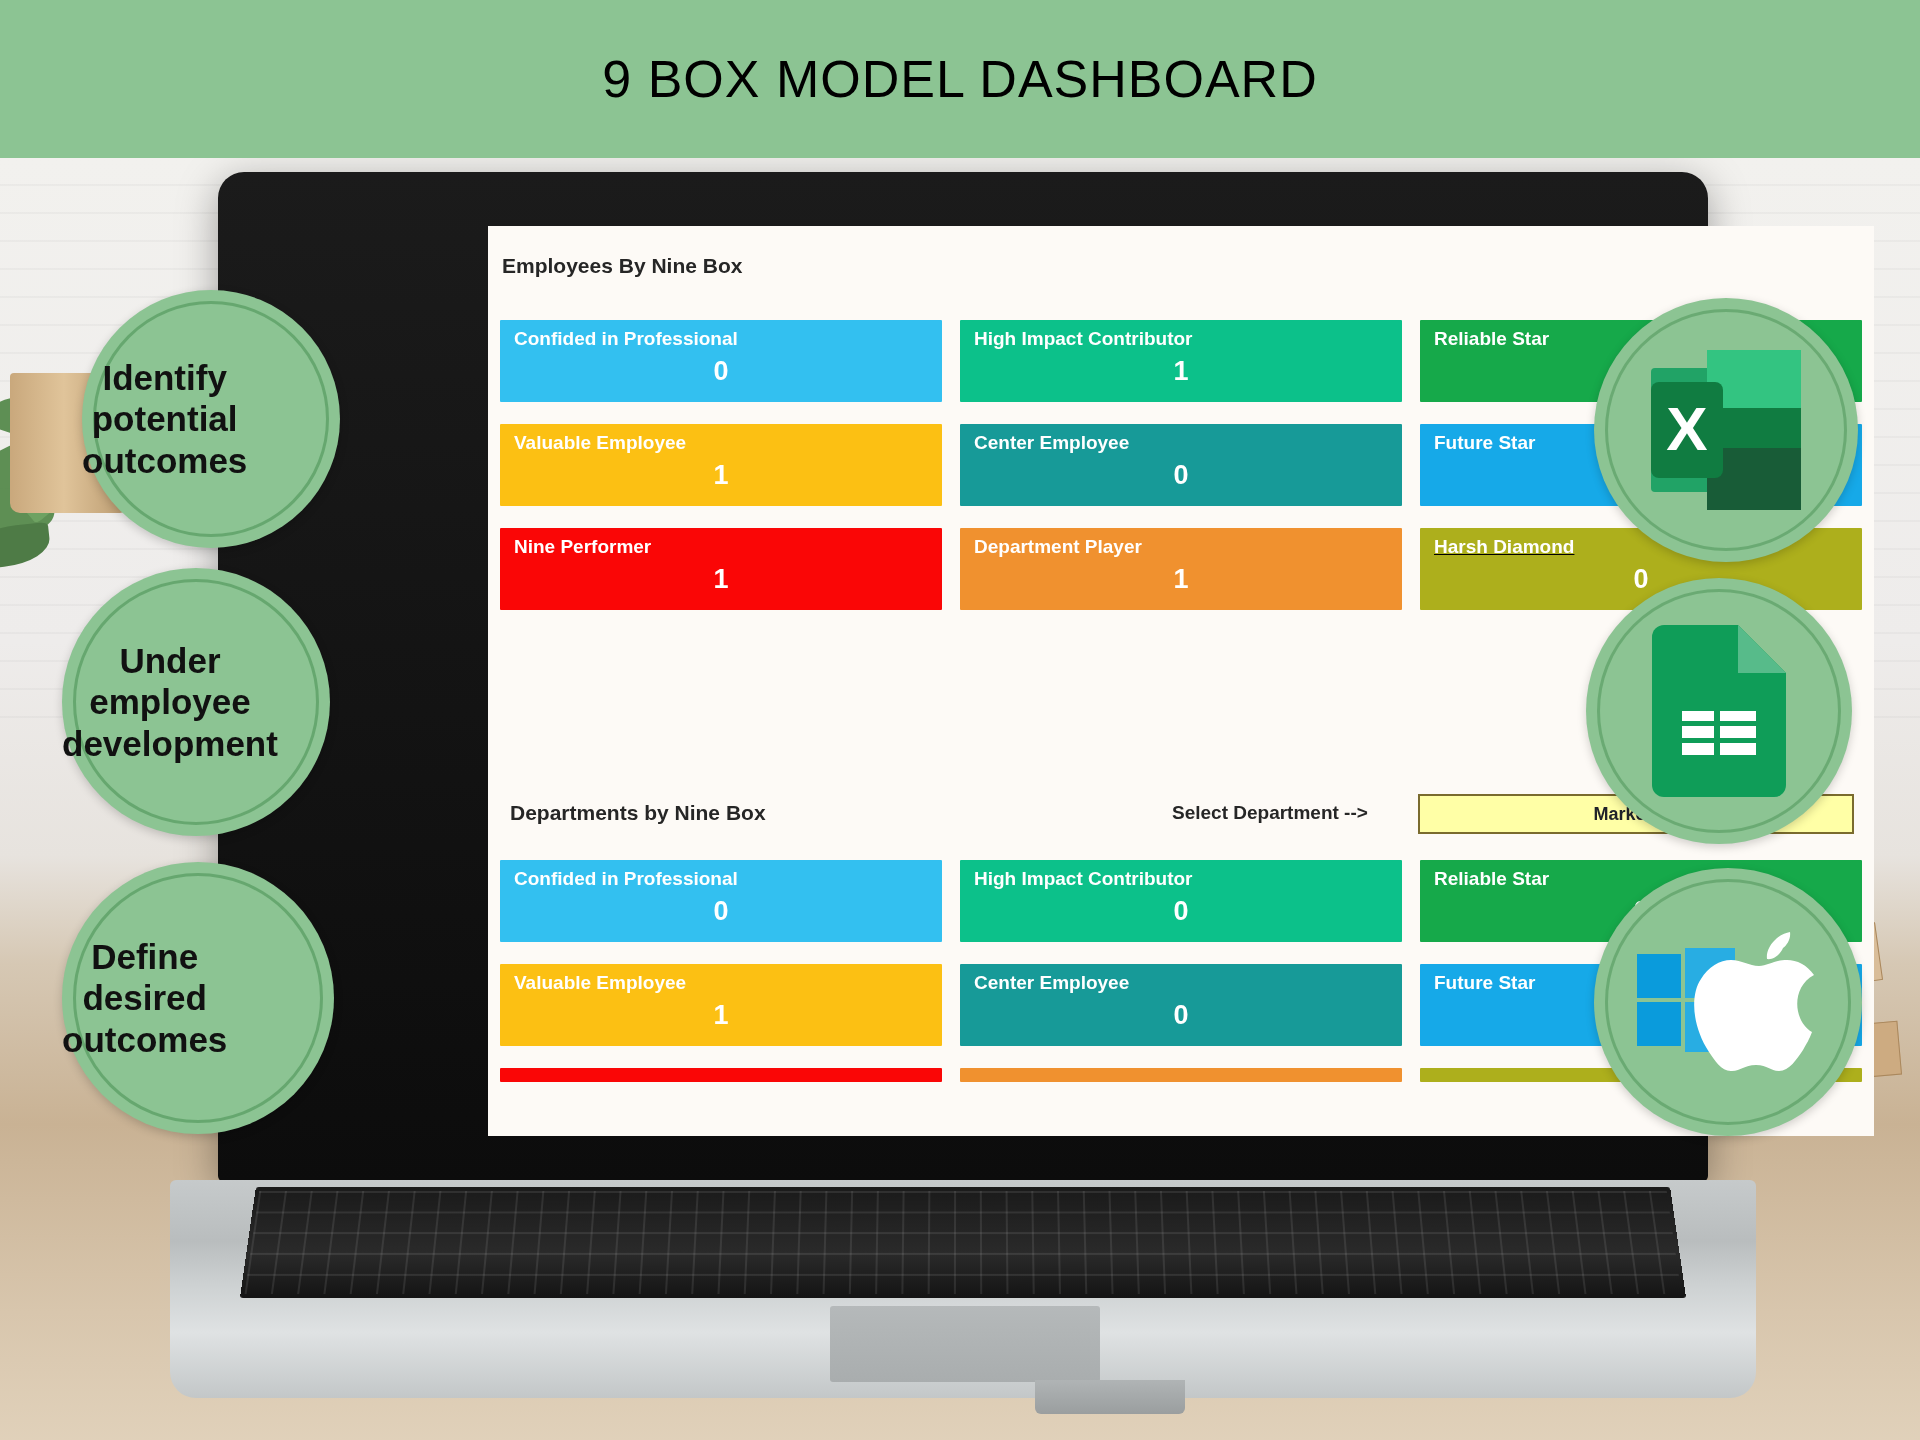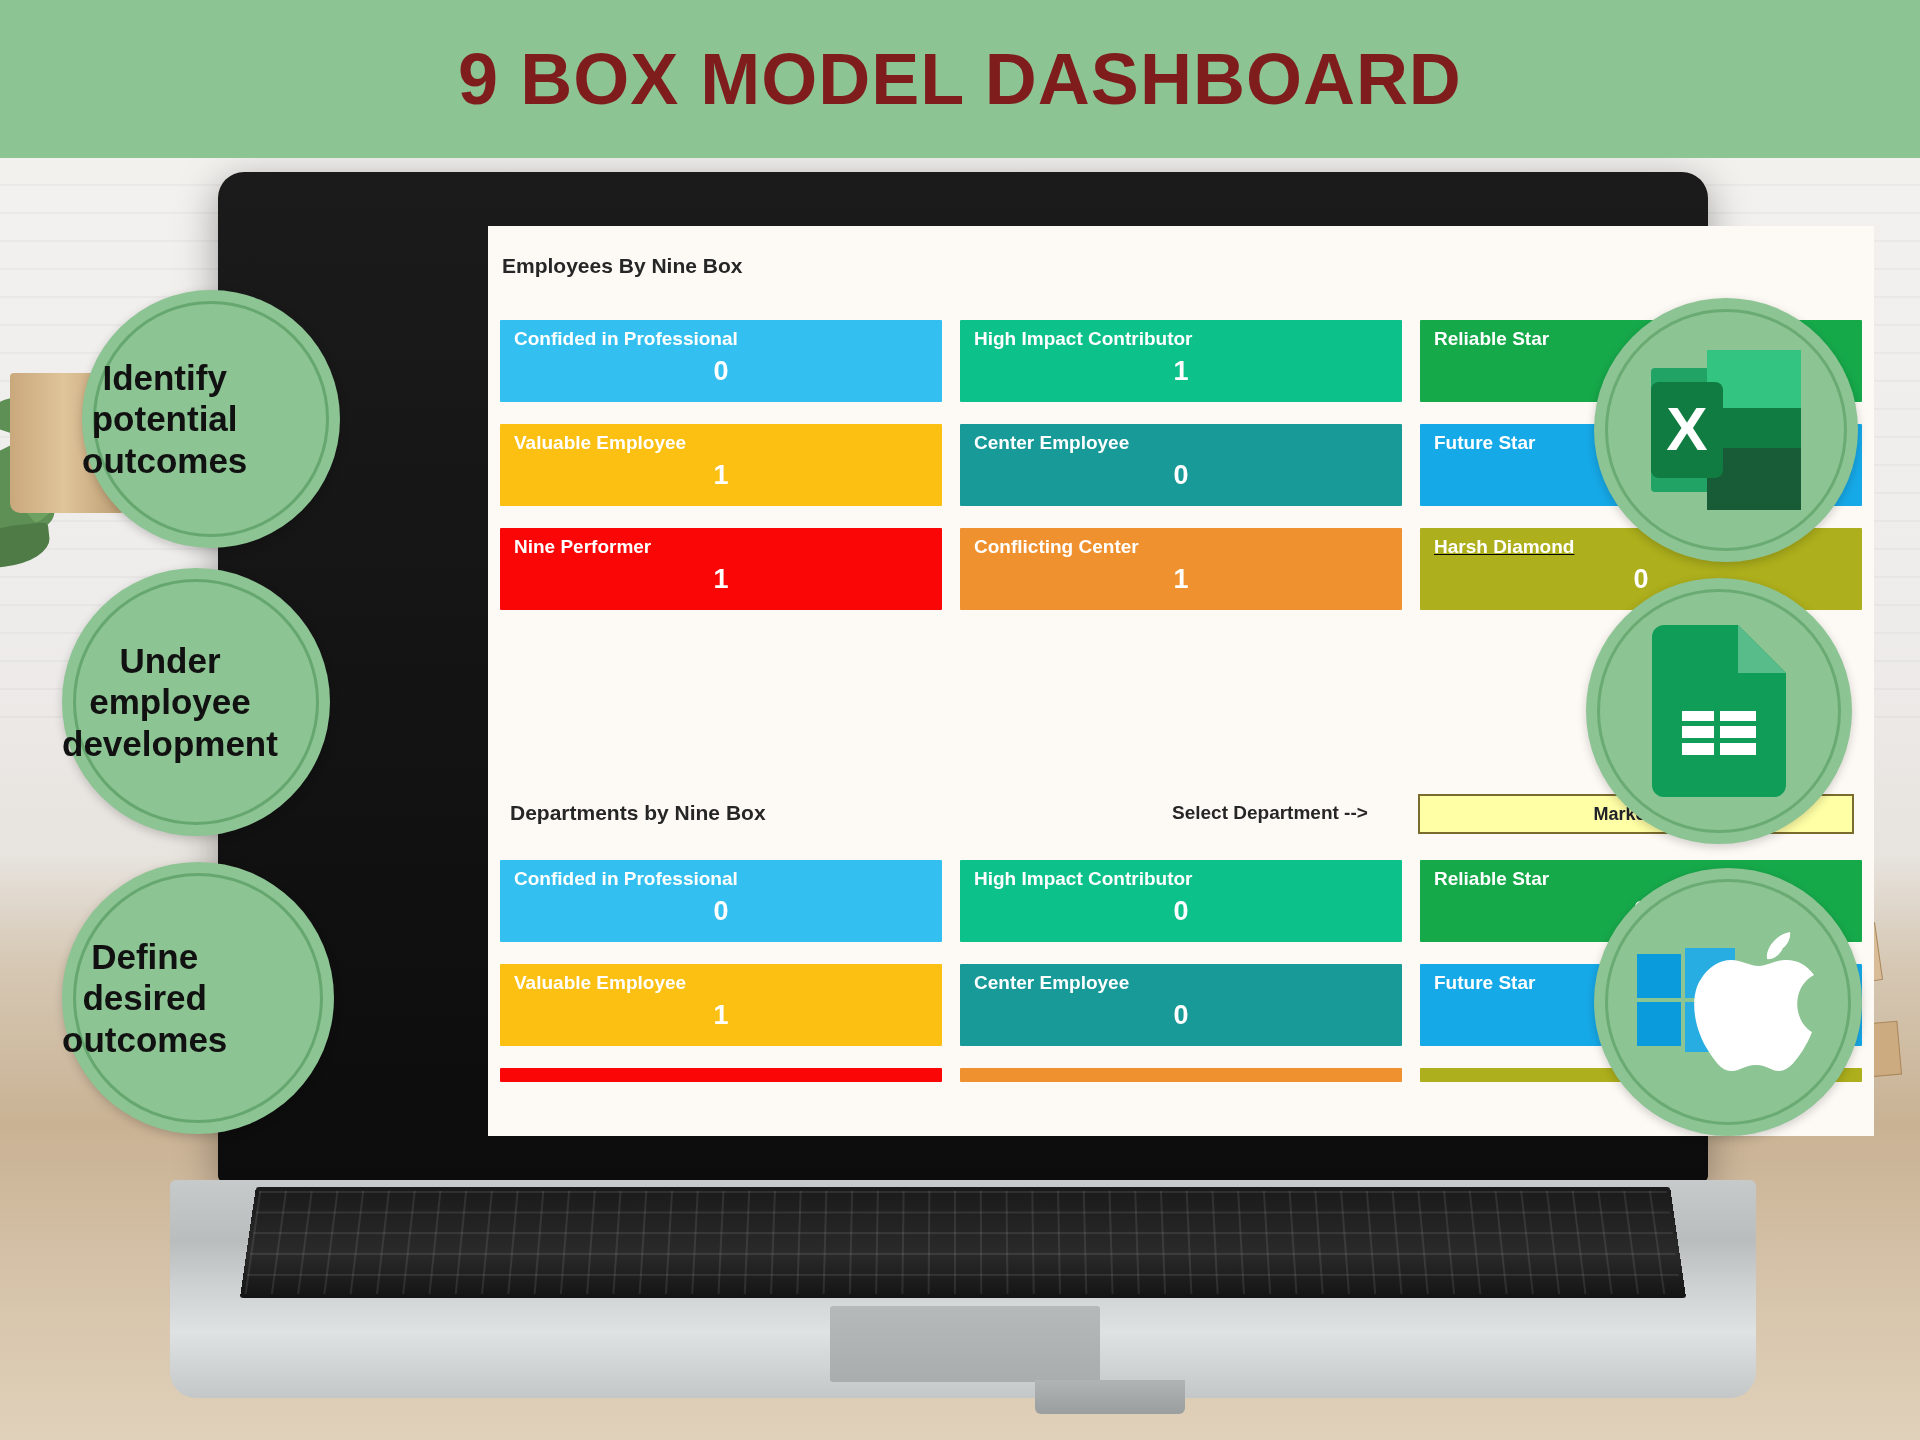--- a/index.html
+++ b/index.html
@@ -10,21 +10,21 @@
     position:relative;
   }
 
   
   .banner{
     position:absolute; left:0; top:0; width:1920px; height:158px;
     background:#8cc493;
     display:flex; align-items:center; justify-content:center;
   }
   .banner-title{
-    font-size:72px; font-weight:bold; color:#7f1d1d;
+    font-size:52px; font-weight:normal; color:#000000;
     letter-spacing:1px; line-height:1; white-space:nowrap;
     font-family:"Liberation Sans", sans-serif;
   }
 
   
   .photo{
     position:absolute; left:0; top:158px; width:1920px; height:1342px;
     background:
       linear-gradient(to bottom,#f2f1ee 0%,#eeeceb 36%,#e7e3de 52%,#d6c8b4 60%,#c9b294 72%,#d8c6ad 86%,#e4d6c0 100%);
     overflow:hidden;
@@ -219,21 +219,21 @@
                   <div class="lbl">Future Star</div>
                   <div class="val">1</div>
                 </div>
               </div>
               <div class="gridrow">
                 <div class="cell" style="background: rgb(250, 6, 6);">
                   <div class="lbl">Nine Performer</div>
                   <div class="val">1</div>
                 </div>
                 <div class="cell" style="background: rgb(240, 145, 47);">
-                  <div class="lbl">Conflicting Center</div>
+                  <div class="lbl">Department Player</div>
                   <div class="val">1</div>
                 </div>
                 <div class="cell" style="background: rgb(173, 175, 28); text-decoration: underline;">
                   <div class="lbl">Harsh Diamond</div>
                   <div class="val">0</div>
                 </div>
               </div>
             </div>
 
           <div class="sec-title" style="left:22px; top:575px;">Departments by Nine Box</div>

